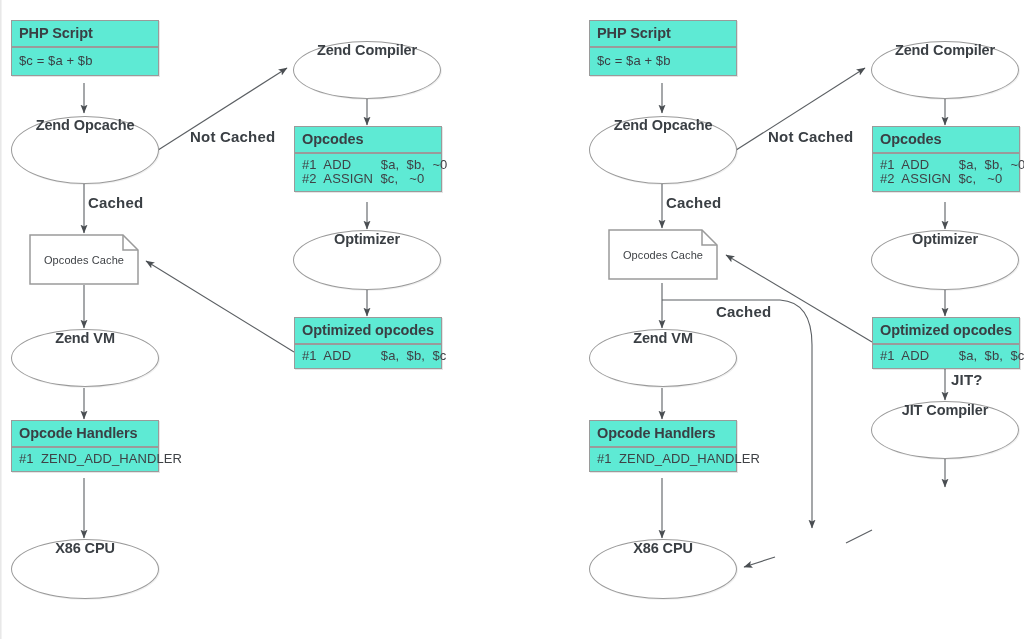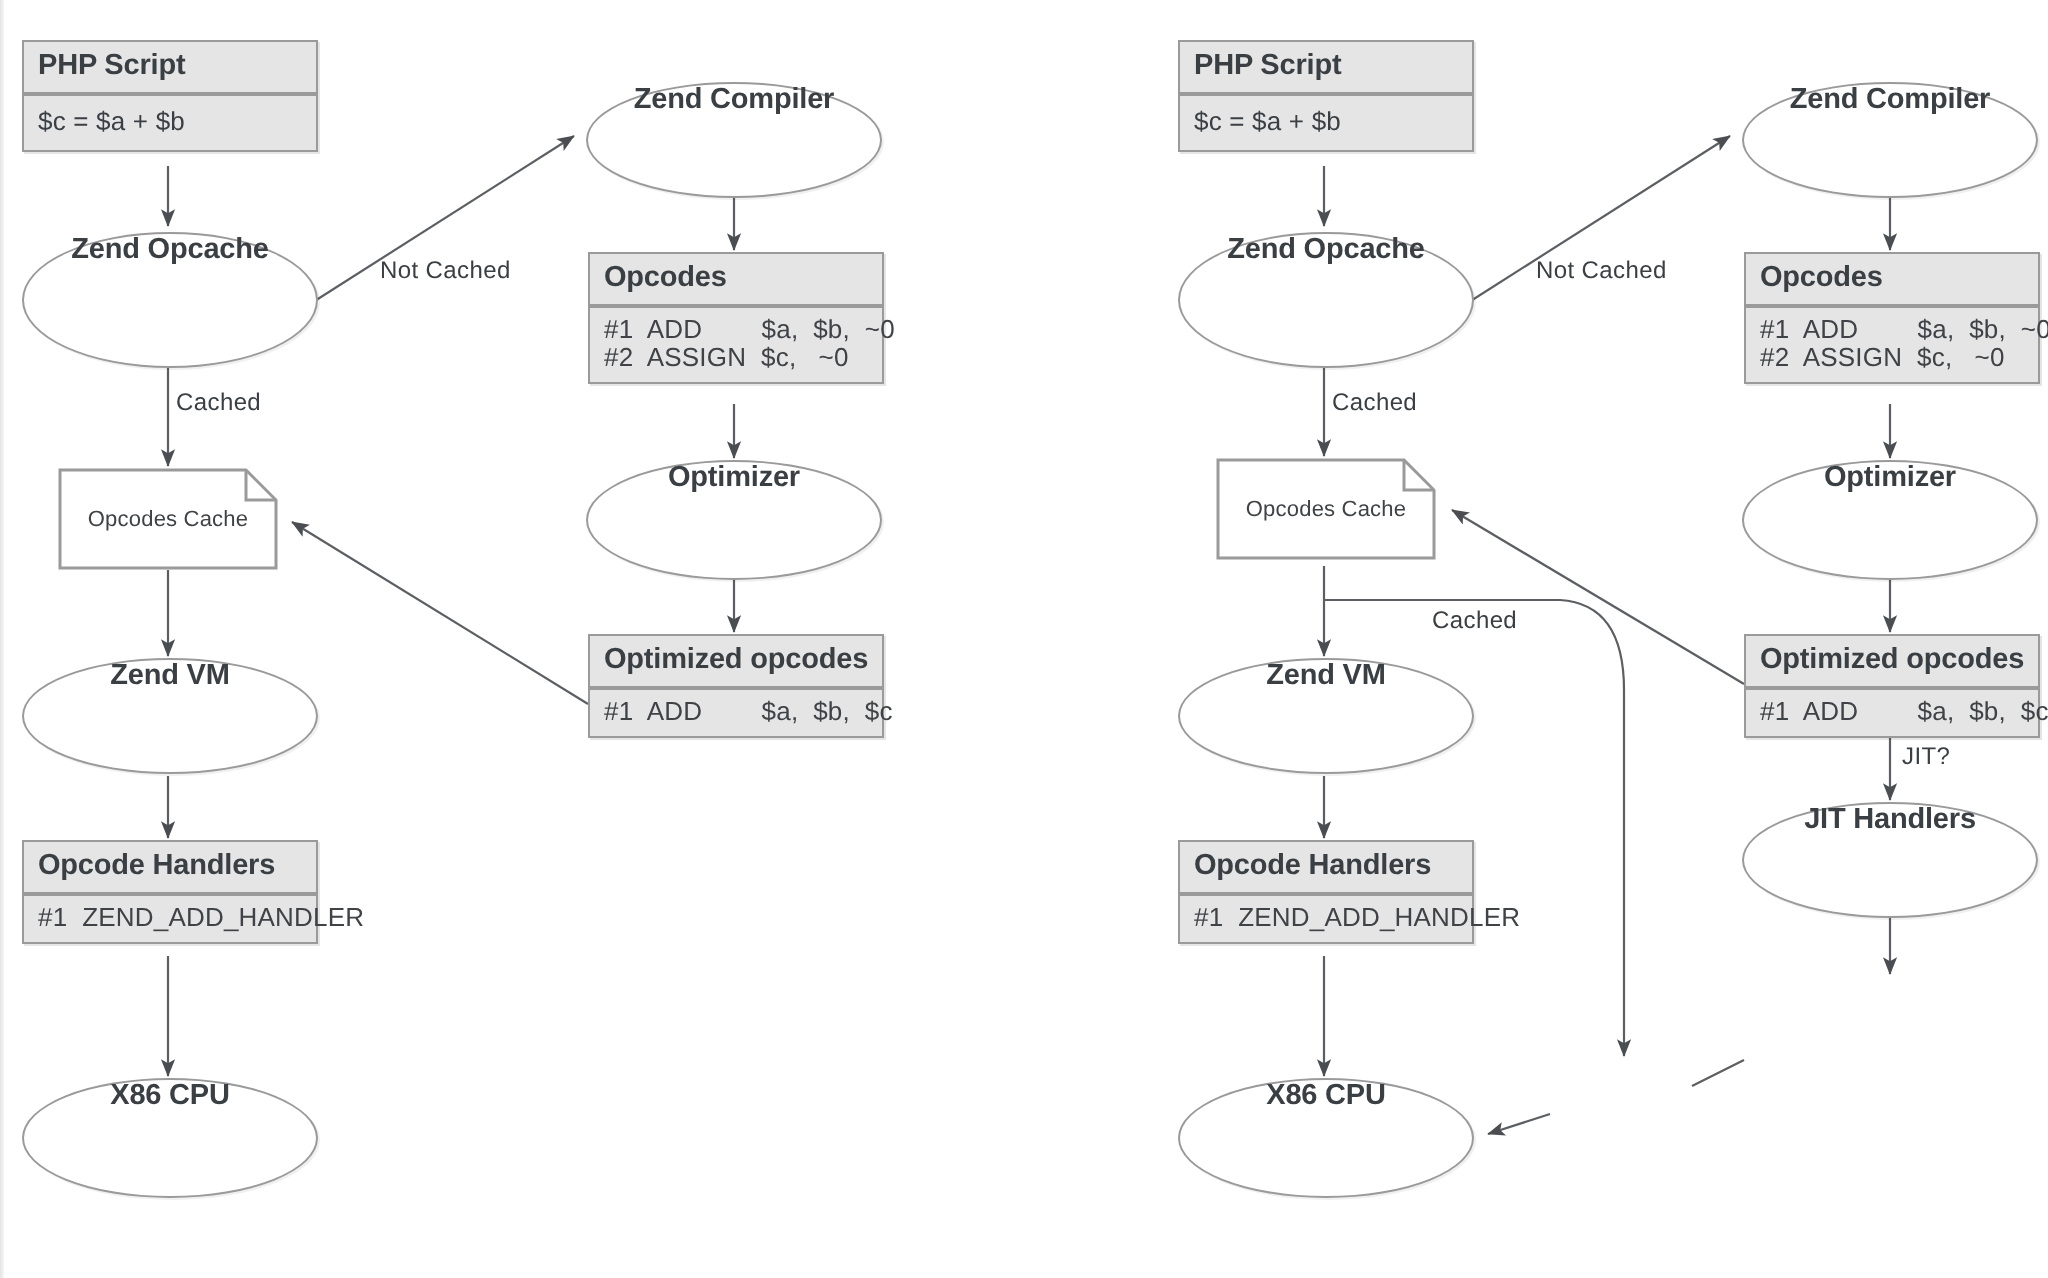--- a/index.html
+++ b/index.html
@@ -23,21 +23,21 @@
     height: 639px;
     pointer-events: none;
   }
   .node {
     position: absolute;
     box-sizing: border-box;
   }
 
   
   .rect {
-    background: #e5e5e5;
+    background: #5eead4;
     border: 1.5px solid #9a9a9a;
     box-shadow: 1px 1px 0 rgba(0,0,0,0.10);
   }
   .rect .title {
     box-sizing: border-box;
     width: 100%;
     padding: 4px 7px 5px 7px;
     font-size: 14.5px;
     font-weight: bold;
     color: #3a3f44;
@@ -102,22 +102,22 @@
     font-size: 11px;
     color: #3f4246;
     letter-spacing: 0.1px;
     white-space: nowrap;
     border-radius: 23px;
   }
 
   
   .edge-label {
     position: absolute;
-    font-size: 12px;
-    font-weight: normal;
+    font-size: 15px;
+    font-weight: bold;
     color: #3a3f44;
     white-space: nowrap;
     letter-spacing: 0.2px;
   }
 
   .frame-edge-left {
     position: absolute;
     left: 0; top: 0;
     width: 2px; height: 639px;
     background: linear-gradient(to right, #e3e3e3, #f7f7f7);
@@ -264,21 +264,21 @@
 
   <div class="node rect" style="left:872px; top:317px; width:148px;">
     <div class="title">Optimized opcodes</div>
     <div class="divider"></div>
     <div class="body">
       <div class="row">#1  ADD        $a,  $b,  $c</div>
     </div>
   </div>
 
   <div class="node ellipse" style="left:871px; top:401px; width:148px; height:58px;">
-    <span class="lbl">JIT Handlers</span>
+    <span class="lbl">JIT Compiler</span>
   </div>
 
 
   <div class="node note" style="left:608px; top:229px; width:110px; height:51px;">
     <svg width="110" height="51">
       <path d="M1,1 L94,1 L109,16 L109,50 L1,50 Z" fill="#ffffff" stroke="#9a9a9a" stroke-width="1.5"></path>
       <path d="M94,1 L94,16 L109,16" fill="none" stroke="#9a9a9a" stroke-width="1.5"></path>
     </svg>
     <span class="nlbl">Opcodes Cache</span>
   </div>

